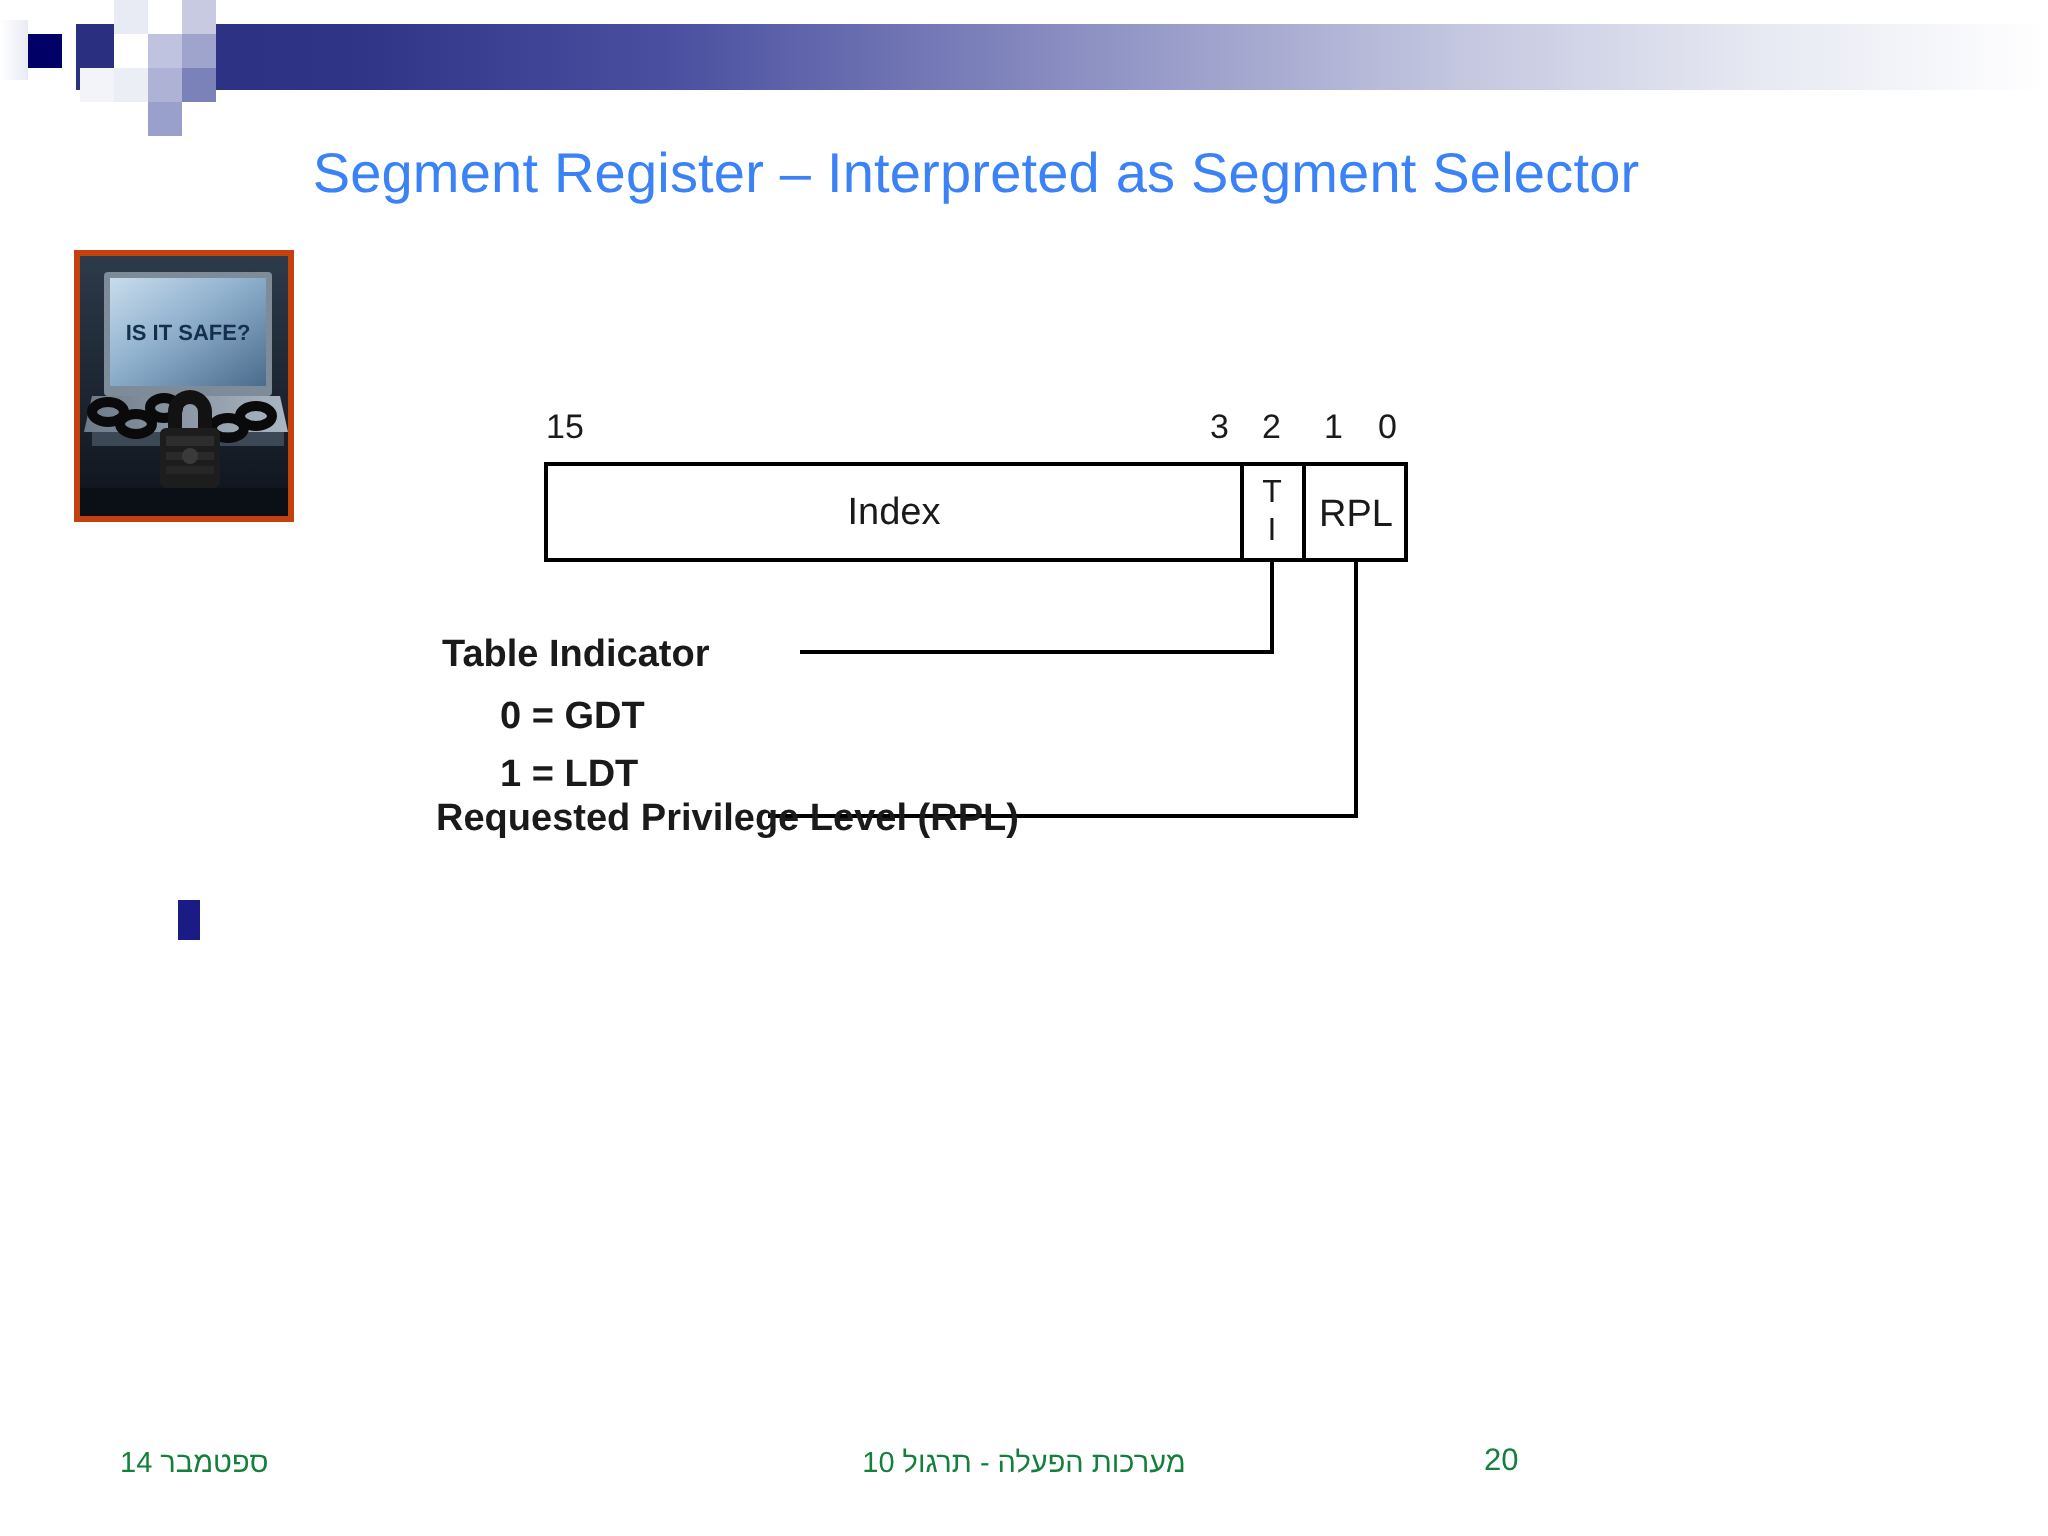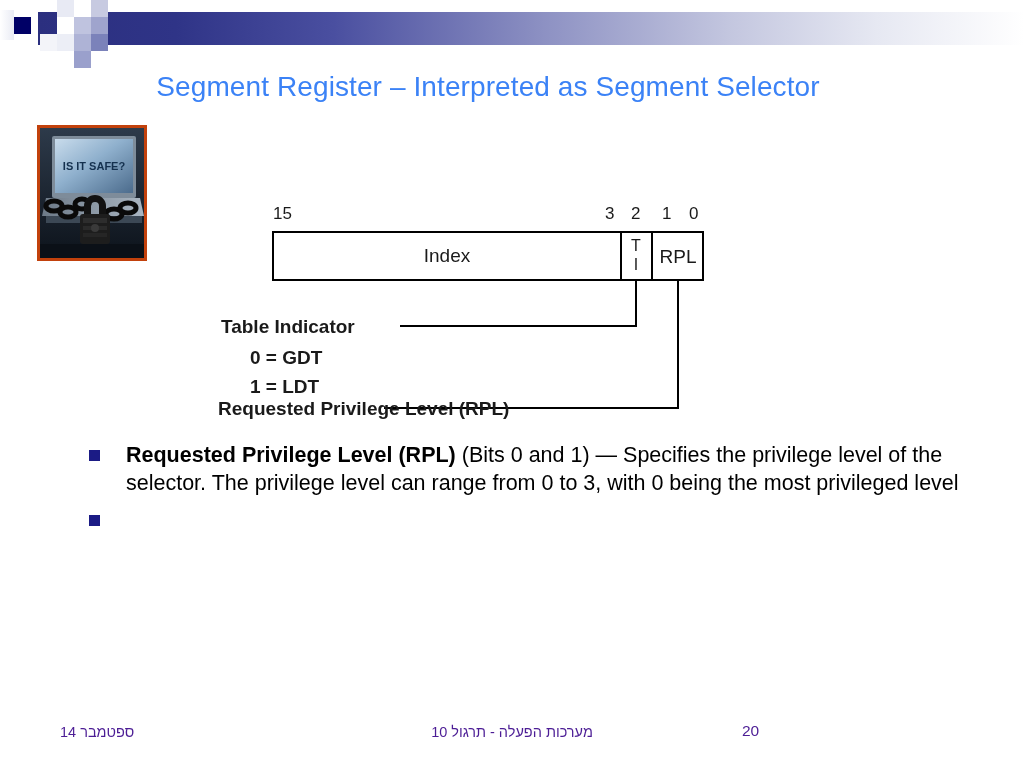--- a/index.html
+++ b/index.html
@@ -106,21 +106,21 @@
     background: #1b1b85;
   }
   .bullet-text b { font-weight: bold; }
 
   
   #slide-footer {
     position: absolute;
     left: 0; top: 724px;
     width: 996px; height: 28px;
     font-size: 14.5px;
-    color: #4c1d95;
+    color: #15803d;
   }
   #footer-date {
     position: absolute; left: 60px; top: 0;
     direction: rtl; unicode-bidi: embed;
   }
   #footer-center {
     position: absolute; left: 0; top: 0; width: 1024px;
     text-align: center;
     direction: rtl; unicode-bidi: embed;
   }
@@ -222,21 +222,21 @@
     <polyline points="468,81 468,209 174,209" fill="none" stroke="#000000" stroke-width="2"></polyline>
 
     <text x="11" y="134" font-size="19" font-weight="bold">Table Indicator</text>
     <text x="40" y="165" font-size="19" font-weight="bold">0 = GDT</text>
     <text x="40" y="194" font-size="19" font-weight="bold">1 = LDT</text>
     <text x="8" y="216" font-size="19" font-weight="bold">Requested Privilege Level (RPL)</text>
   </svg>
 </div>
 
 <div id="bullet-list">
-    <div class="bullet-row"><span class="bullet-marker" style="background: rgb(27, 27, 133);"></span><span class="bullet-text"><b>Requested Privilege Level (RPL)</b><span> (Bits 0 and 1) — Specifies the privilege level of the selector. The privilege level can range from 0 to 3, with 0 being the most privileged level</span></span></div>
+    <div class="bullet-row"><span class="bullet-marker" style="background: rgb(27, 27, 133);"></span></div>
     <div class="bullet-row"><span class="bullet-marker" style="background: rgb(27, 27, 133);"></span></div>
   </div>
 
 <div id="slide-footer">
   <div id="footer-date">ספטמבר 14</div>
   <div id="footer-center">מערכות הפעלה - תרגול 10</div>
   <div id="footer-page">20</div>
 </div>
 
 </body></html>

